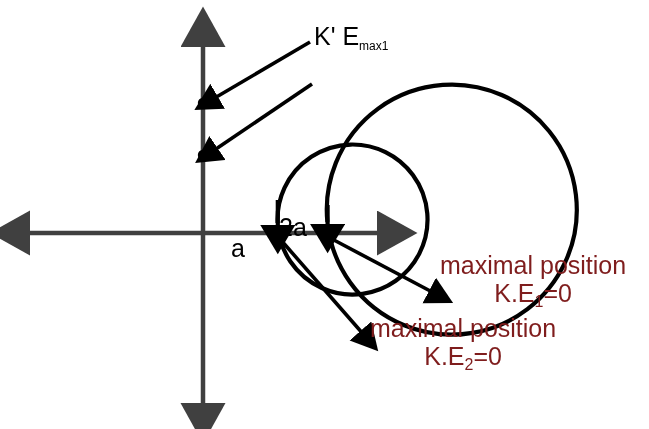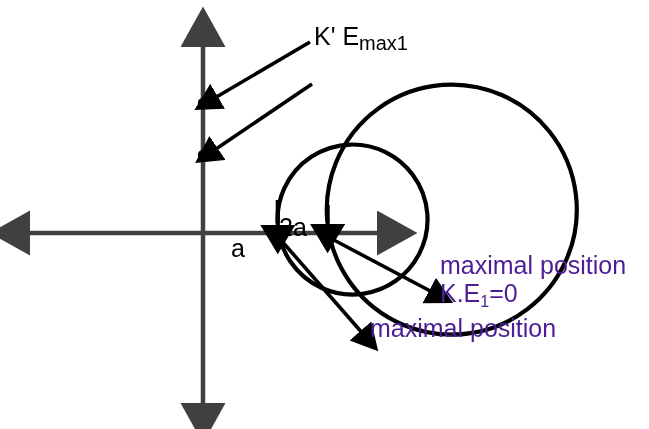--- a/index.html
+++ b/index.html
@@ -27,33 +27,34 @@
   .lbl {
     position: absolute;
     color: #000000;
     font-family: "Liberation Sans", sans-serif;
     font-size: 25px;
     line-height: 28px;
     white-space: nowrap;
     letter-spacing: 0px;
   }
   .lbl sub {
-    font-size: 20px;
+    font-size: 12px;
     line-height: 0;
     vertical-align: baseline;
     position: relative;
     top: 5px;
   }
   .label-block {
     position: absolute;
-    color: #4c1d95;
+    color: #7f1d1d;
     font-family: "Liberation Sans", sans-serif;
     font-size: 25px;
     line-height: 28px;
     white-space: nowrap;
+    text-align: center;
   }
   .label-block .line { display: block; }
   .label-block sub {
     font-size: 16px;
     line-height: 0;
     vertical-align: baseline;
     position: relative;
     top: 5px;
   }
 </style>
@@ -116,15 +117,16 @@
   </div>
 
 
   <div class="label-block" style="left:440px; top:251px;">
     <span class="line">maximal position</span>
     <span class="line"><span>K.E</span><sub>1</sub><span>=0</span></span>
   </div>
 
   <div class="label-block" style="left:370px; top:314px;">
     <span class="line">maximal position</span>
+    <span class="line"><span>K.E</span><sub>2</sub><span>=0</span></span>
   </div>
 
 </div>
 
 </body></html>

